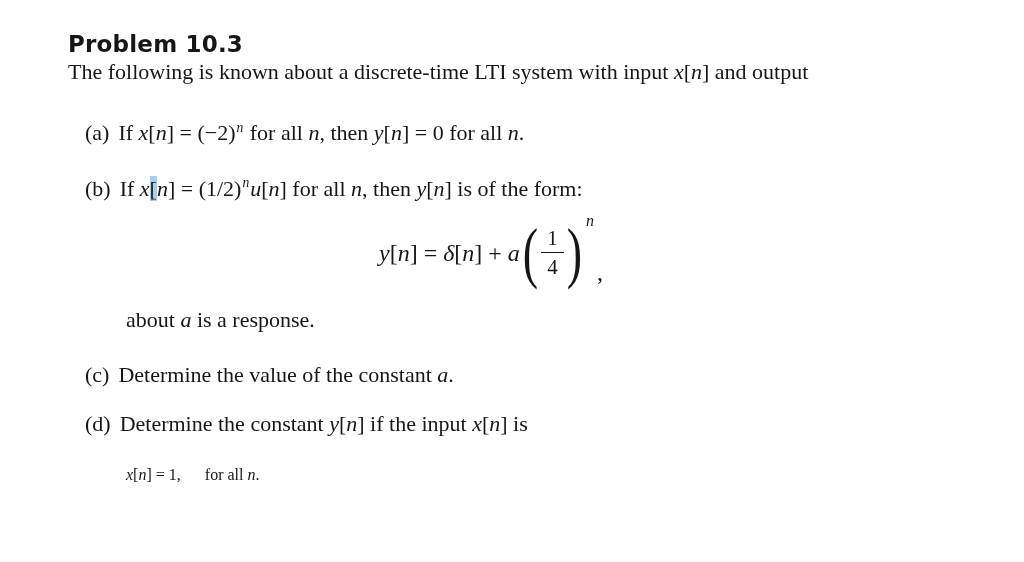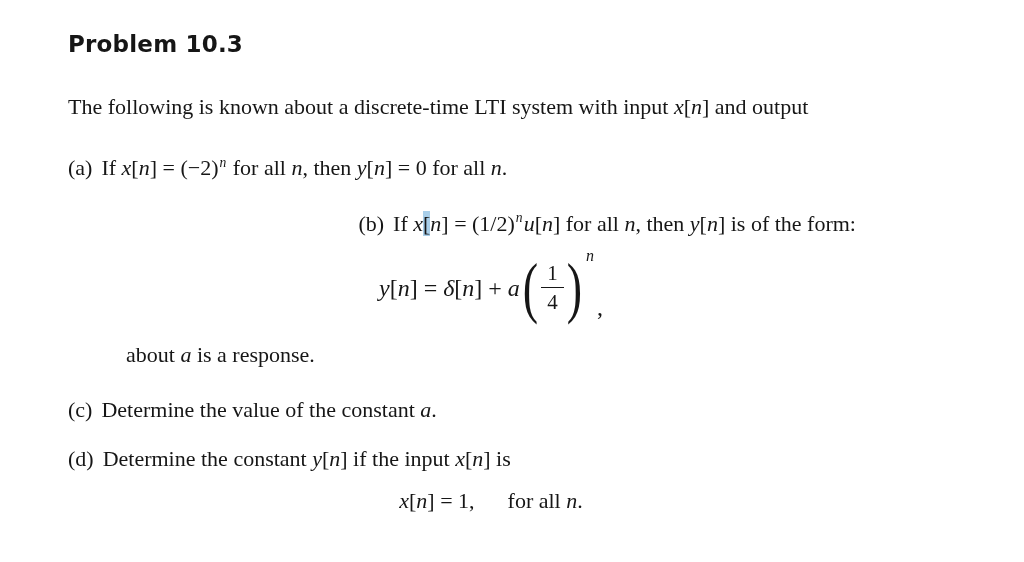--- a/index.html
+++ b/index.html
@@ -6,24 +6,24 @@
   .page{
     width:900px;height:562px;background:#ffffff;color:#161616;
     font-family:"Liberation Serif","DejaVu Serif",serif;
     position:relative;box-sizing:border-box;
     padding:31px 44px 0 68px;overflow:hidden;
   }
   .title{
     font-family:"DejaVu Sans","Liberation Sans",sans-serif;
     font-size:23px;font-weight:700;margin:0;letter-spacing:.2px;line-height:26px;
   }
-  .intro{margin-top:35px;font-size:22px;line-height:29px;}
-  .item{font-size:22px;line-height:27px;}
+  .intro{font-size:22px;line-height:29px;}
+  .item{margin-left:17px;font-size:22px;line-height:27px;}
   .item-a{margin-top:28px;}
-  .item-b{margin-top:23px;text-align:right;}
+  .item-b{margin-top:23px;}
   .item-c{margin-top:28px;}
   .item-d{margin-top:22px;}
   .item-label{margin-right:9px;}
   .where{margin-left:58px;margin-top:16px;font-size:22px;line-height:27px;}
   .it{font-style:italic;}
   .sup{font-size:62%;vertical-align:0.62em;margin:0 1px 0 1px;}
   .hl{background:#a8cee9;}
   
   .eq-wrap{margin-left:58px;margin-top:14px;}
   .display-eq{
@@ -35,21 +35,21 @@
     display:inline-block;font-size:46px;line-height:46px;
     transform:scaleY(1.45);font-weight:400;margin:0 1px;
   }
   .frac{display:inline-flex;flex-direction:column;align-items:center;
     font-size:21px;line-height:1.15;margin:0 2px;}
   .frac .num{padding:0 6px 2px;border-bottom:1.5px solid #161616;}
   .frac .den{padding-top:2px;}
   .exp{align-self:flex-start;font-size:16px;font-style:italic;margin-top:-4px;margin-left:3px;}
   .eq-comma{align-self:flex-end;margin-bottom:4px;margin-left:3px;}
   
-  .eq-d{margin-left:58px;margin-top:15px;font-size:22px;text-align:center;line-height:28px;}
+  .eq-d{margin-left:58px;margin-top:24px;font-size:16px;line-height:28px;}
 </style>
 </head>
 <body>
 
 <div class="page">
 
   <h1 class="title">Problem 10.3</h1>
 
   <div class="intro">
     <div><span>The following is known about a discrete-time LTI system with input </span><span class="it">x</span><span>[</span><span class="it">n</span><span>] and output</span></div>

